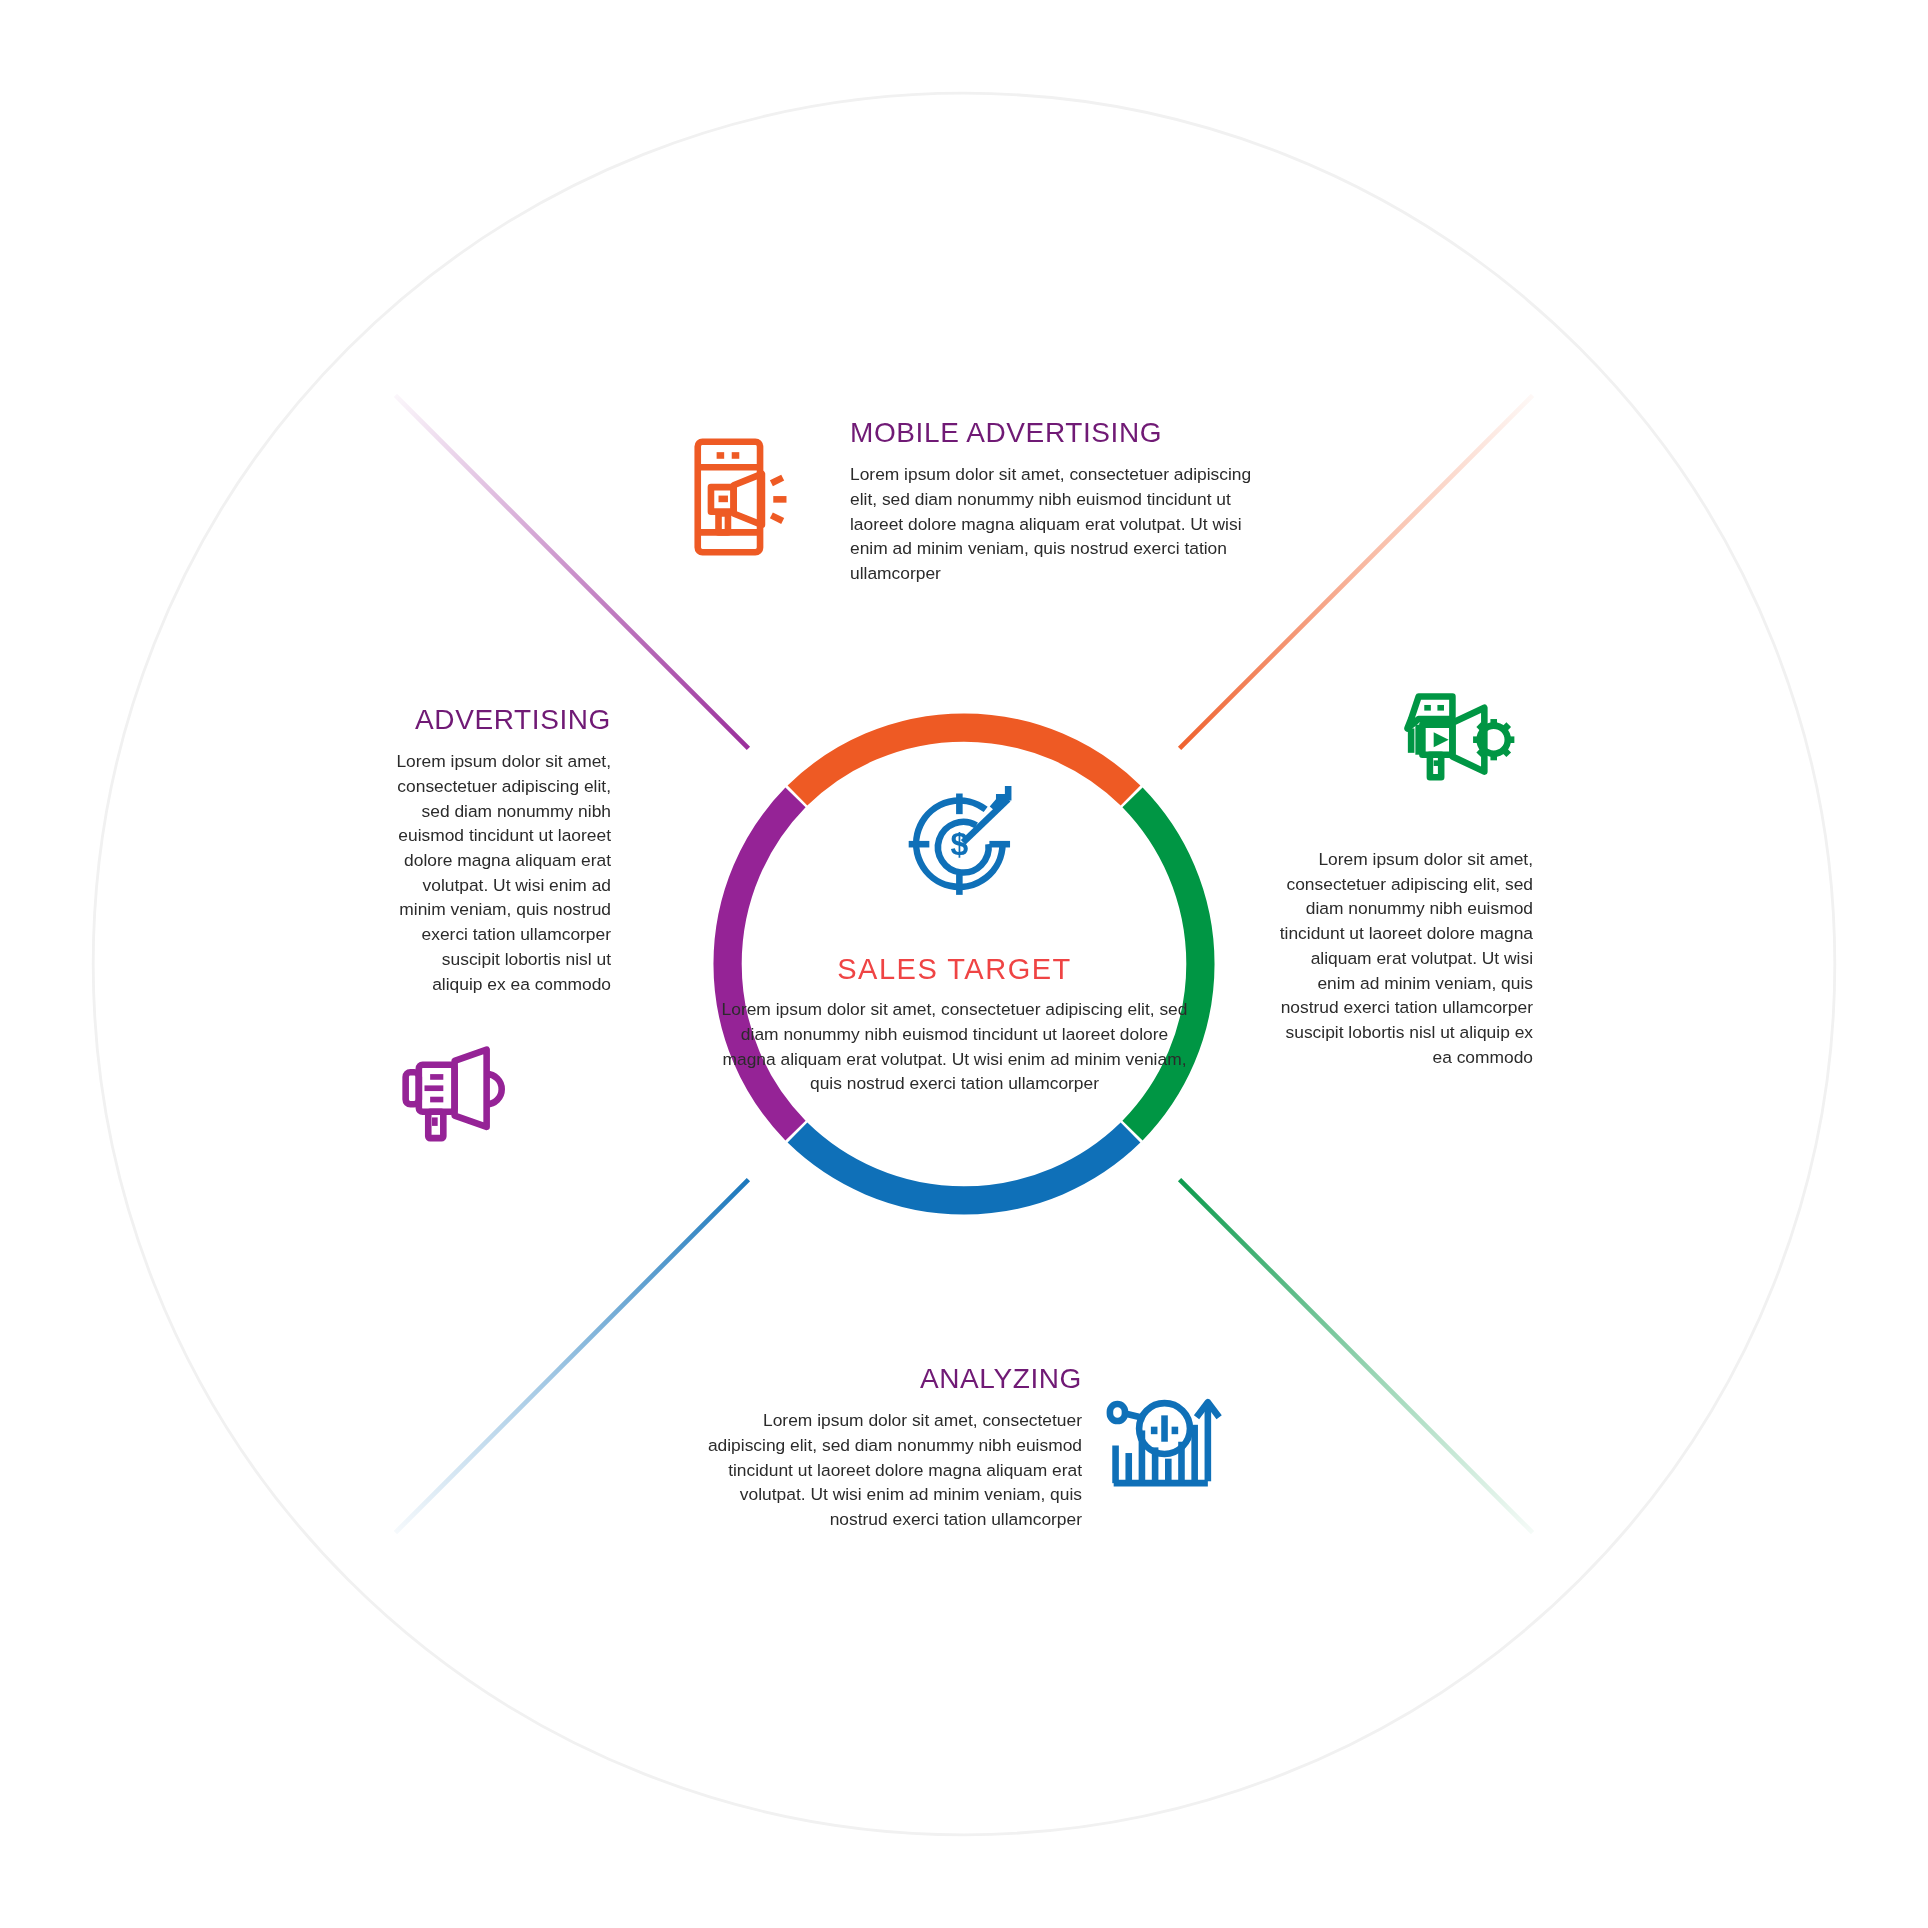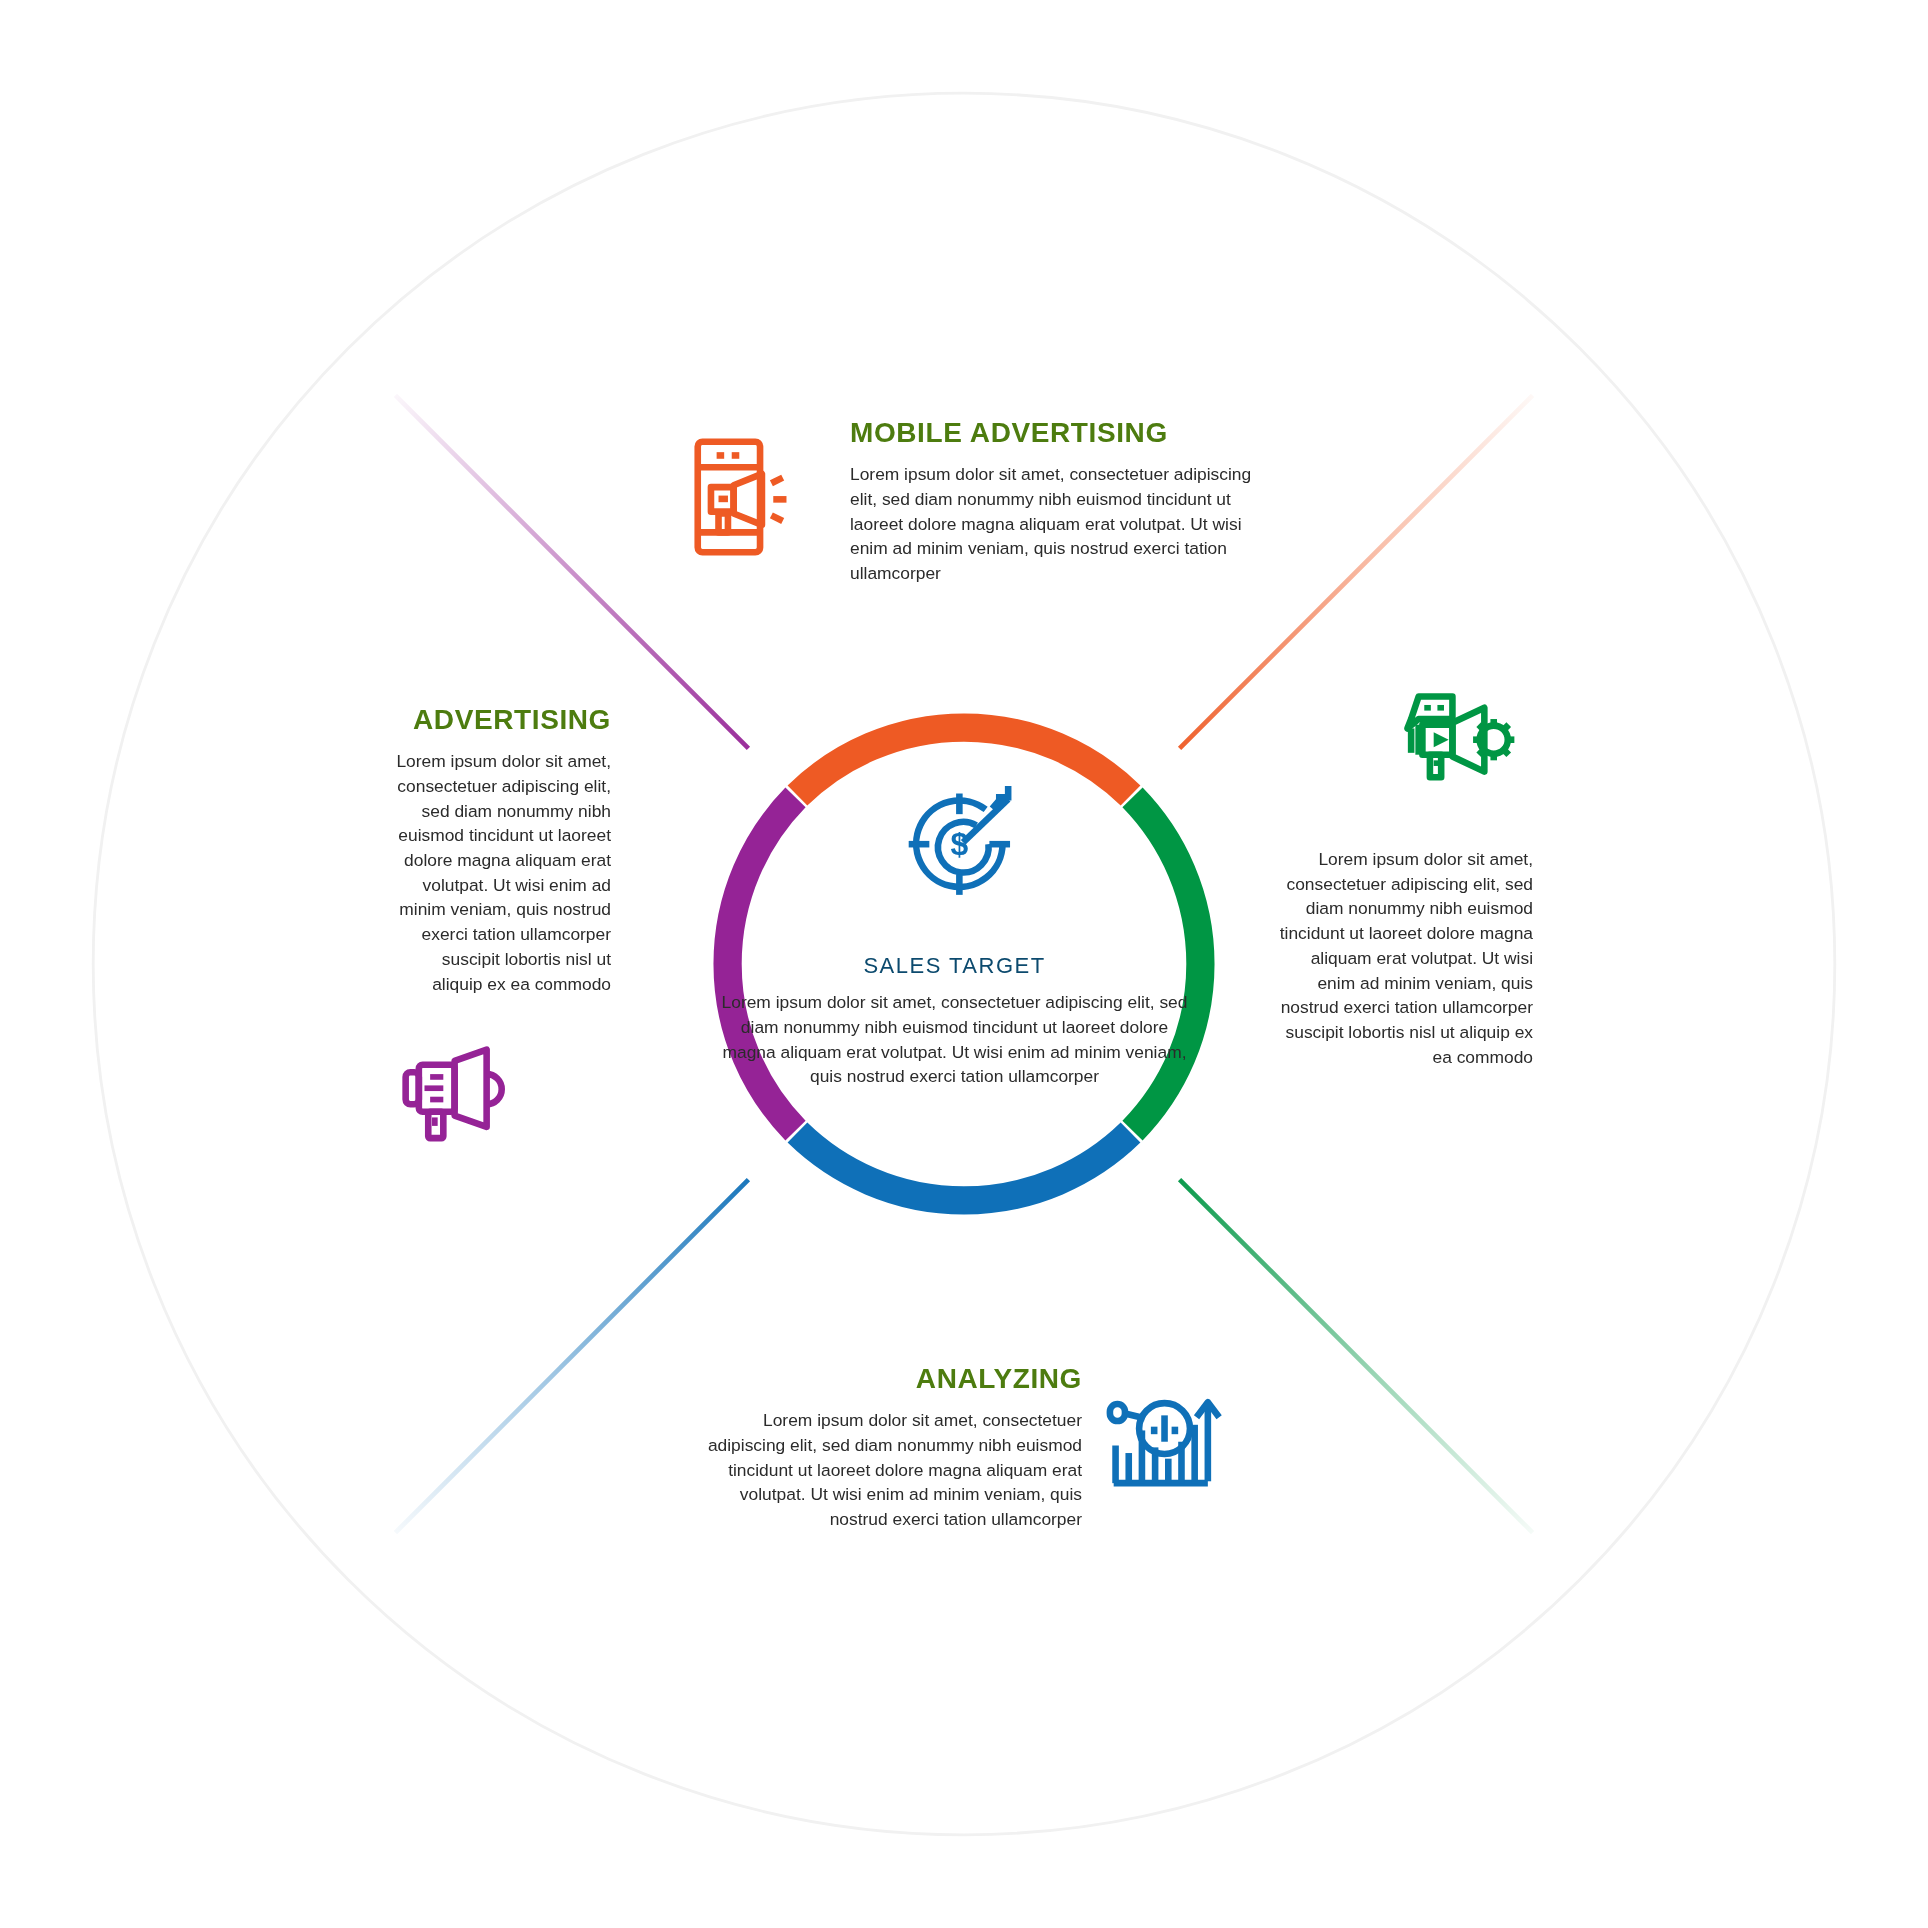--- a/index.html
+++ b/index.html
@@ -28,23 +28,23 @@
     height: 1928px;
   }
 
   
   .block {
     position: absolute;
   }
   .block h2 {
     margin: 0 0 13px 0;
     font-size: 28px;
-    font-weight: 700;
+    font-weight: 400;
     letter-spacing: 0.6px;
-    color: #4d7c0f;
+    color: #701a75;
     line-height: 1.15;
   }
   .block p {
     margin: 0;
     font-size: 17.4px;
     line-height: 1.42;
     color: #2b2b2b;
     font-weight: 400;
   }
 
@@ -80,24 +80,24 @@
   
   #center-group {
     position: absolute;
     left: 719px;
     top: 953px;
     width: 471px;
     text-align: center;
   }
   #center-group h1 {
     margin: 0 0 11.3px 0;
-    font-size: 22px;
+    font-size: 29px;
     font-weight: 500;
     letter-spacing: 1.5px;
-    color: #0c4a6e;
+    color: #ef4444;
   }
   #center-group p {
     margin: 0;
     font-size: 17.4px;
     line-height: 1.42;
     color: #2b2b2b;
   }
 
   
   .icon-wrap {

